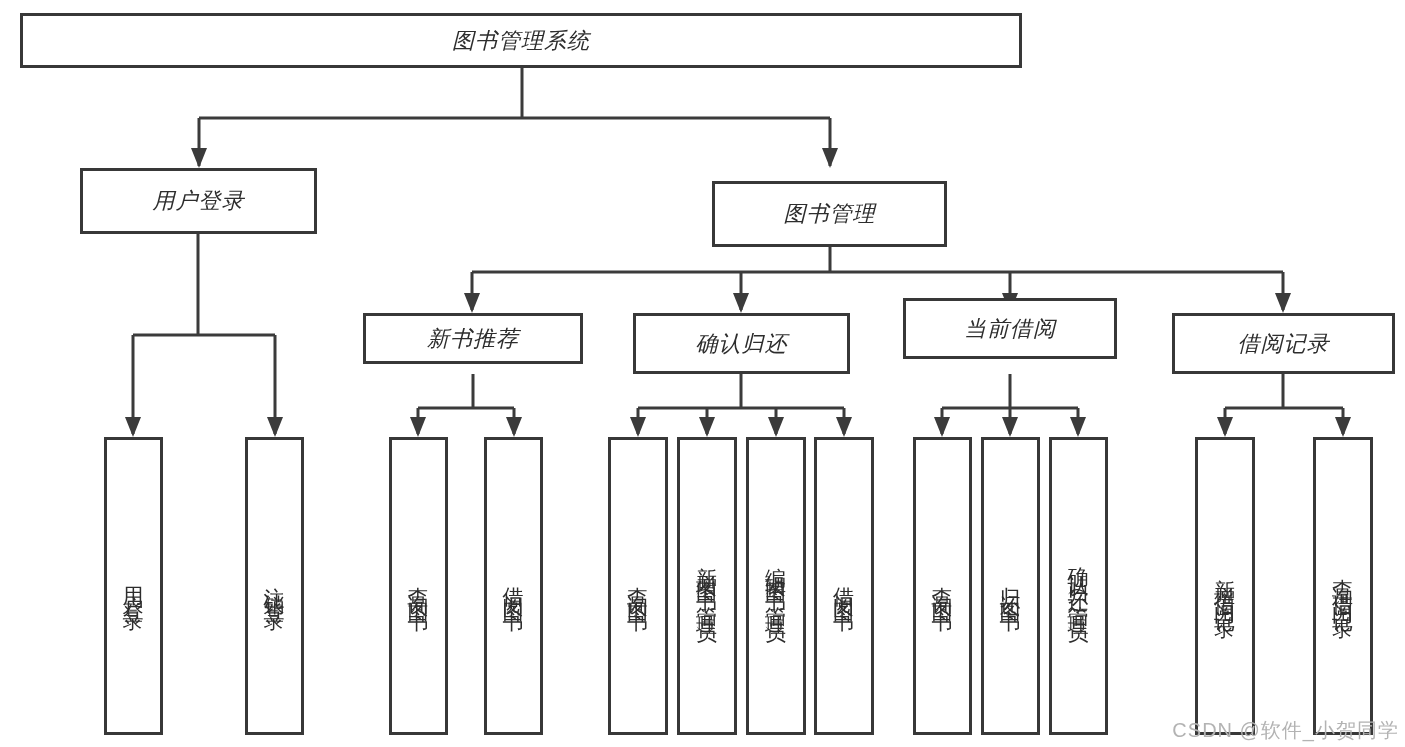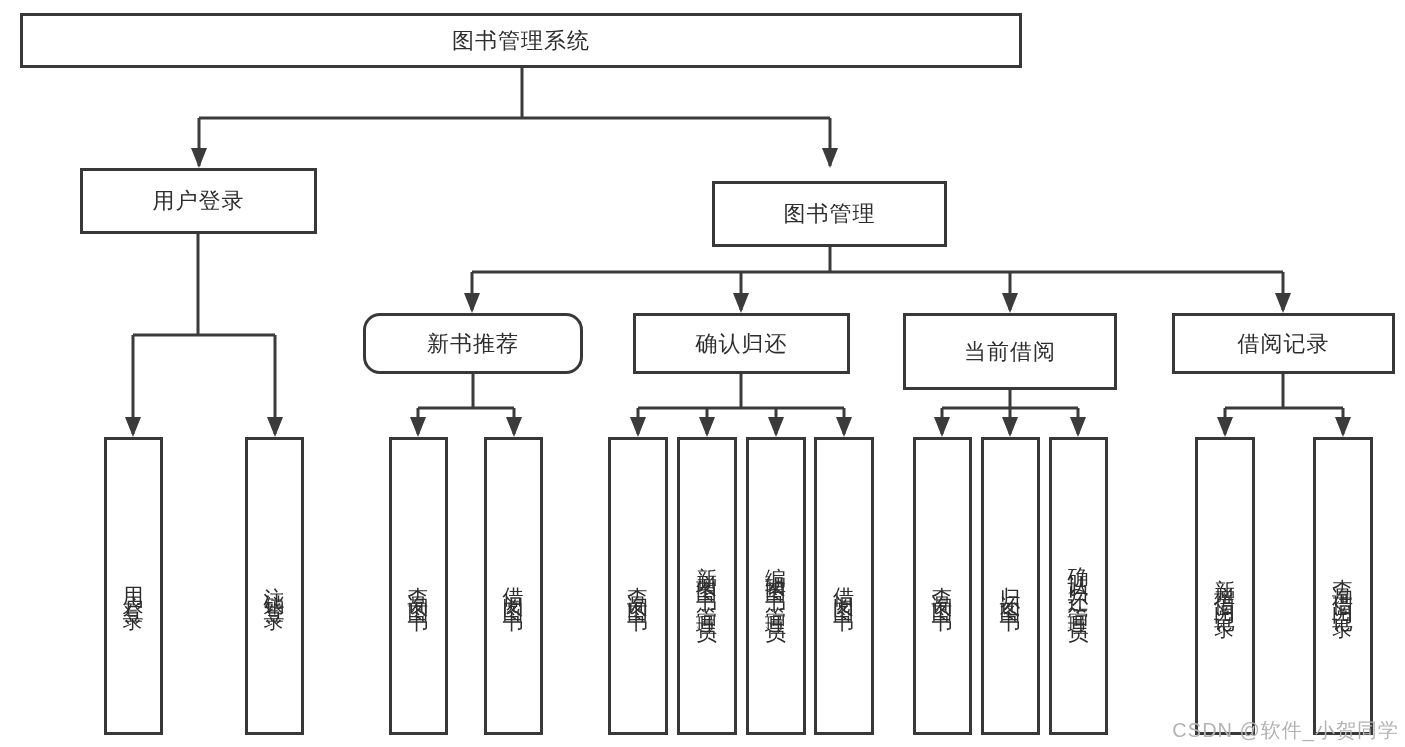--- a/index.html
+++ b/index.html
@@ -27,20 +27,21 @@
     box-sizing: border-box;
     display: flex;
     align-items: center;
     justify-content: center;
     color: #2d2d2d;
   }
   .hbox {
     font-size: 22px;
     letter-spacing: 1px;
     white-space: nowrap;
+    font-style: italic;
   }
   .vbox span {
     writing-mode: vertical-rl;
     text-orientation: mixed;
     font-size: 21px;
     letter-spacing: 8px;
     line-height: 1;
     white-space: nowrap;
   }
   .watermark {
@@ -97,23 +98,23 @@
       <polygon points="1217,417 1233,417 1225,437"></polygon>
       <polygon points="1335,417 1351,417 1343,437"></polygon>
     </g>
   </svg>
 
   <div class="node hbox" style="left:20px; top:13px; width:1002px; height:55px;">图书管理系统</div>
 
   <div class="node hbox" style="left:80px; top:168px; width:237px; height:66px;">用户登录</div>
   <div class="node hbox" style="left:712px; top:168px; width:235px; height:66px;margin-top:13px;">图书管理</div>
 
-  <div class="node hbox" style="left:363px; top:313px; width:220px; height:61px;border-radius:17px;">新书推荐</div>
+  <div class="node hbox" style="left:363px; top:313px; width:220px; height:51px;">新书推荐</div>
   <div class="node hbox" style="left:633px; top:313px; width:217px; height:61px;">确认归还</div>
-  <div class="node hbox" style="left:903px; top:313px; width:214px; height:77px;">当前借阅</div>
+  <div class="node hbox" style="left:903px; top:298px; width:214px; height:61px;">当前借阅</div>
   <div class="node hbox" style="left:1172px; top:313px; width:223px; height:61px;">借阅记录</div>
 
   <div class="node vbox" style="left:104px; top:437px; width:59px; height:298px;">
     <span>用户登录</span>
     </div>
   <div class="node vbox" style="left:245px; top:437px; width:59px; height:298px;">
     <span>注销登录</span>
     </div>
 
   <div class="node vbox" style="left:389px; top:437px; width:59px; height:298px;">

